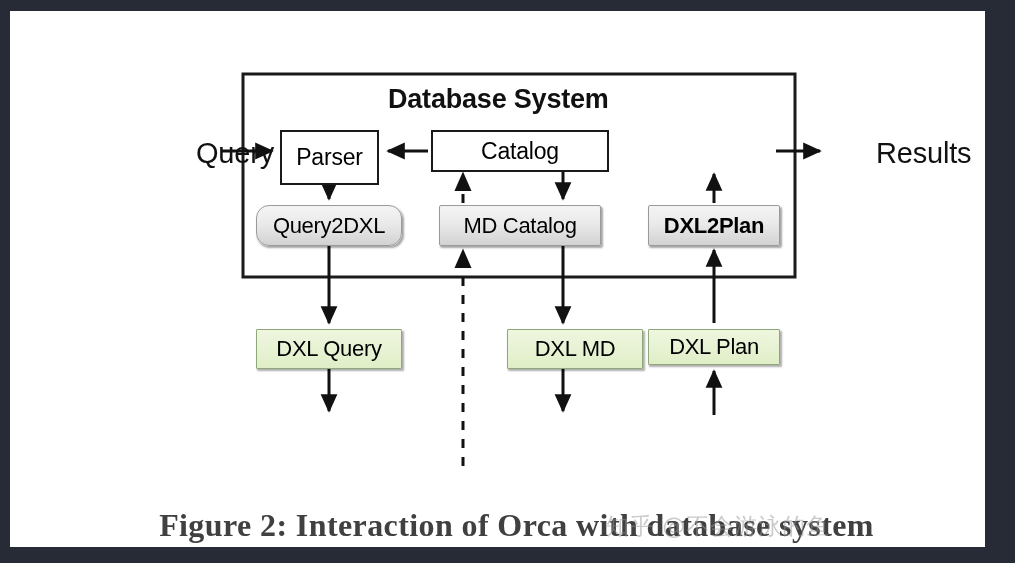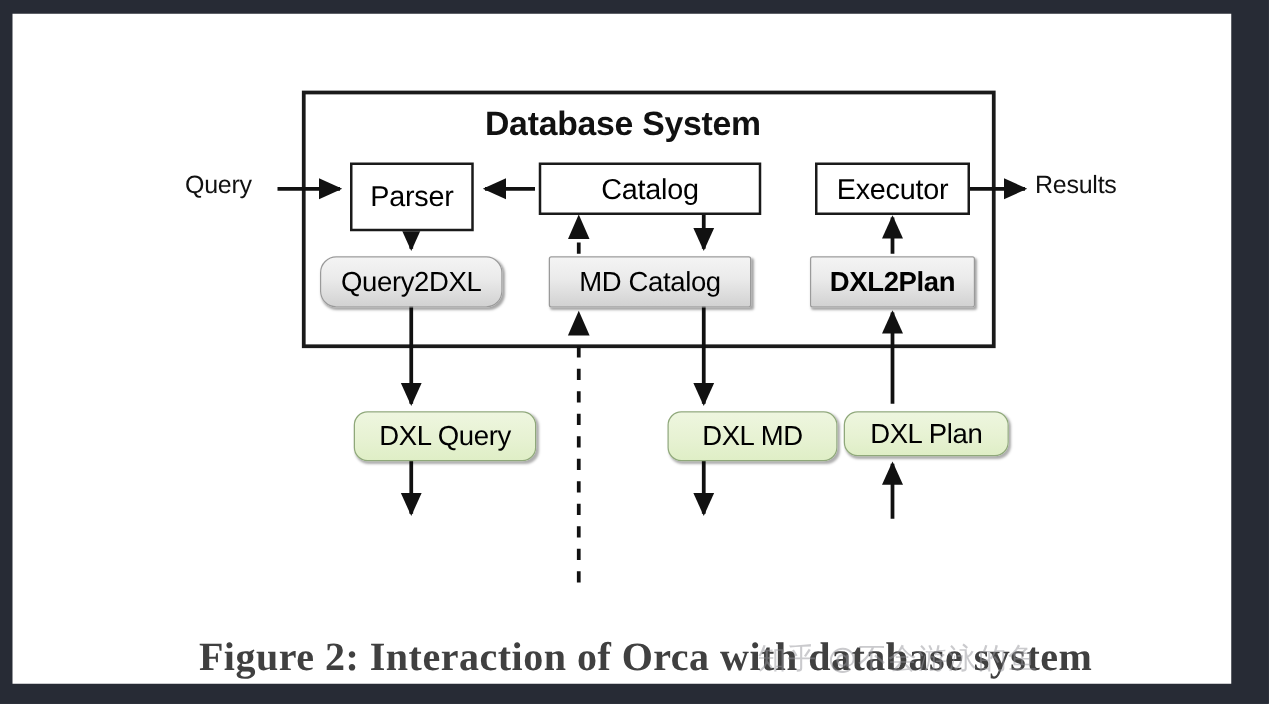--- a/index.html
+++ b/index.html
@@ -59,46 +59,46 @@
     background: linear-gradient(to bottom, #f4f4f4 0%, #eaeaea 45%, #d2d2d2 100%);
     border: 1.5px solid #9a9a9a;
     border-radius: 2px;
     font-size: 22px;
     letter-spacing: -0.3px;
     box-shadow: 1.5px 2px 2px rgba(0,0,0,0.35);
   }
   .node-green {
     background: linear-gradient(to bottom, #eef6df 0%, #e7f2d3 55%, #dfeec6 100%);
     border: 1.5px solid #8fa87a;
-    border-radius: 11px;
+    border-radius: 1px;
     font-size: 22px;
     letter-spacing: -0.3px;
     box-shadow: 1.5px 2px 2px rgba(0,0,0,0.32);
-    margin-left: 27px;
   }
   .node-wide {
     background: #ffffff;
     border: 2.5px solid #1a1a1a;
     font-size: 25px;
     font-weight: bold;
   }
   
   .freetext {
     position: absolute;
     color: #111;
     white-space: nowrap;
   }
   .title-db {
     font-size: 27px;
     font-weight: bold;
     letter-spacing: -0.2px;
   }
   .io-label {
-    font-size: 20px;
+    font-size: 29px;
     letter-spacing: -0.2px;
+    margin-left: 48px;
   }
   
   .caption {
     position: absolute;
     left: 0;
     top: 496px;
     width: 975px;
     text-align: center;
     font-family: "Liberation Serif", "DejaVu Serif", serif;
     font-weight: bold;
@@ -175,21 +175,20 @@
       <div class="freetext title-db" style="left:378px; top:73px;">Database System</div>
 
       <div class="freetext io-label" style="left:138px; top:126px;">Query</div>
 
       <div class="freetext io-label" style="left:818px; top:126px;">Results</div>
 
       <div class="node node-plain" style="left:270px; top:119px; width:99px; height:55px;">Parser</div>
 
       <div class="node node-plain" style="left:421px; top:119px; width:178px; height:42px;">Catalog</div>
 
-      <div class="node node-plain" style="left:642px; top:119px; width:124px; height:42px;">Executor</div>
 
       <div class="node node-gray" style="left:246px; top:194px; width:146px; height:41px;border-radius:13px;">Query2DXL</div>
 
       <div class="node node-gray" style="left:429px; top:194px; width:162px; height:41px;">MD Catalog</div>
 
       <div class="node node-gray" style="left:638px; top:194px; width:132px; height:41px;font-weight:bold;">DXL2Plan</div>
 
       <div class="node node-green" style="left:246px; top:318px; width:146px; height:40px;">DXL Query</div>
 
       <div class="node node-green" style="left:497px; top:318px; width:136px; height:40px;">DXL MD</div>

